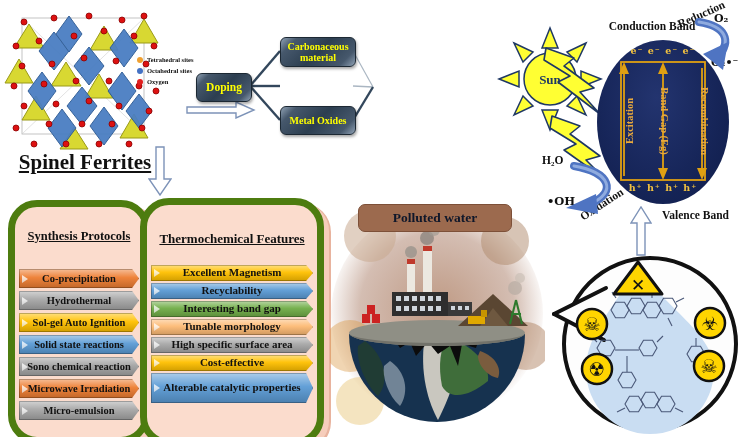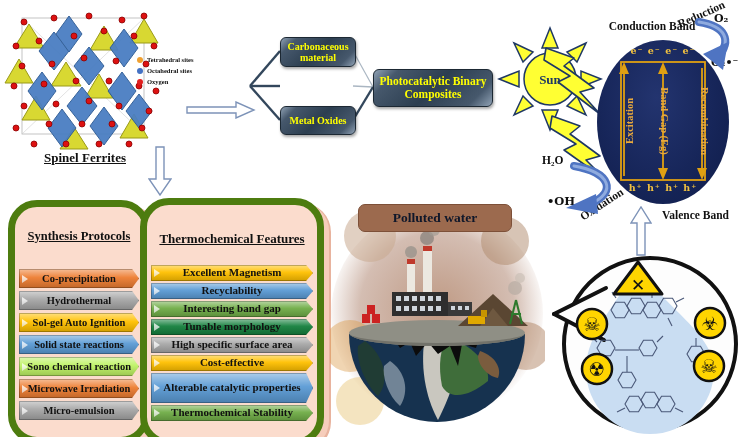--- a/index.html
+++ b/index.html
@@ -2,21 +2,21 @@
 <html><head>
 <meta charset="utf-8">
 <style>
   html,body{margin:0;padding:0;background:#fff;}
   .stage{position:relative;width:742px;height:437px;background:#fff;overflow:hidden;
          font-family:"Liberation Serif", serif;color:#111;}
   .abs{position:absolute;}
   .sym{font-family:"DejaVu Serif", serif;}
 
   
-  .spinel-title{left:18px;top:150px;width:134px;text-align:center;font-size:13px;font-weight:bold;
+  .spinel-title{left:18px;top:150px;width:134px;text-align:center;font-size:21px;font-weight:bold;
                 text-decoration:underline;}
   .legend{left:137px;top:56px;width:70px;}
   .legend-row{display:flex;align-items:center;margin-bottom:4px;}
   .legend-dot{width:6px;height:6px;border-radius:50%;margin-right:4px;flex:0 0 auto;}
   .legend-label{font-size:6.5px;font-weight:bold;line-height:1.1;}
 
   
   .flowbox{background:linear-gradient(135deg,#90a2b5 0%,#46586c 16%,#2c3e50 50%,#46586c 84%,#90a2b5 100%);
            border:1px solid #1c2833;border-radius:6px;color:#ffff00;font-weight:bold;
            display:flex;align-items:center;justify-content:center;text-align:center;
@@ -174,28 +174,28 @@
   </svg>
 
   <svg class="abs" style="left:185px;top:30px;" width="320" height="115">
     <line x1="65" y1="56" x2="95" y2="21" stroke="#33475c" stroke-width="2.4"></line>
     <line x1="65" y1="56" x2="95" y2="56" stroke="#33475c" stroke-width="2.4"></line>
     <line x1="65" y1="56" x2="95" y2="90" stroke="#33475c" stroke-width="2.4"></line>
     <line x1="168" y1="21" x2="188" y2="57" stroke="#aab6c2" stroke-width="1.2"></line>
     <line x1="168" y1="56" x2="188" y2="57" stroke="#aab6c2" stroke-width="1.6"></line>
     <line x1="168" y1="90" x2="188" y2="57" stroke="#33475c" stroke-width="2.4"></line>
   </svg>
+  <div class="abs flowbox fb-doping">
+    <span>Doping</span>
+  </div>
   <div class="abs flowbox fb-d0">
     <span>Carbonaceous material</span>
   </div>
   <div class="abs flowbox fb-d2">
     <span>Metal Oxides</span>
-  </div>
-  <div class="abs flowbox fb-result">
-    <span>Photocatalytic Binary Composites</span>
   </div>
 
   <svg class="abs" style="left:497px;top:26px;" width="106" height="106">
     <g fill="#ffff33" stroke="#1f3864" stroke-width="1.5">
       <polygon points="53,2 45,22 61,22"></polygon>
         <polygon points="53,104 45,84 61,84"></polygon>
       <polygon points="2,53 22,45 22,61"></polygon>
         <polygon points="104,53 84,45 84,61"></polygon>
       <polygon points="89,17 70,26 80,36"></polygon>
         <polygon points="17,17 36,26 26,36"></polygon>
@@ -267,21 +267,21 @@
       <div class="ribbon" style="background: rgb(255, 192, 0);">
           <span class="rib-arrow"></span>
           <span class="rib-label">Sol-gel Auto Ignition</span>
           <span class="shine"></span>
         </div>
       <div class="ribbon" style="background: rgb(91, 155, 213);">
           <span class="rib-arrow"></span>
           <span class="rib-label">Solid state reactions</span>
           <span class="shine"></span>
         </div>
-      <div class="ribbon" style="background: #bef264; justify-content: flex-end;">
+      <div class="ribbon" style="background: #a3a3a3;">
           <span class="rib-arrow"></span>
           <span class="rib-label">Sono chemical reaction</span>
           <span class="shine"></span>
         </div>
       <div class="ribbon" style="background: rgb(237, 125, 49);">
           <span class="rib-arrow"></span>
           <span class="rib-label">Microwave Irradiation</span>
           <span class="shine"></span>
         </div>
       <div class="ribbon" style="background: rgb(166, 166, 166);">
@@ -303,43 +303,38 @@
       <div class="ribbon" style="background: rgb(91, 155, 213);">
           <span class="rib-arrow"></span>
           <span class="rib-label">Recyclability</span>
           <span class="shine"></span>
         </div>
       <div class="ribbon" style="background: rgb(112, 173, 71);">
           <span class="rib-arrow"></span>
           <span class="rib-label">Interesting band gap</span>
           <span class="shine"></span>
         </div>
-      <div class="ribbon" style="background: #15803d;">
+      <div class="ribbon" style="background: #fdba74;">
           <span class="rib-arrow"></span>
           <span class="rib-label">Tunable morphology</span>
           <span class="shine"></span>
         </div>
       <div class="ribbon" style="background: rgb(166, 166, 166);">
           <span class="rib-arrow"></span>
           <span class="rib-label">High specific surface area</span>
           <span class="shine"></span>
         </div>
       <div class="ribbon" style="background: rgb(255, 192, 0);">
           <span class="rib-arrow"></span>
           <span class="rib-label">Cost-effective</span>
           <span class="shine"></span>
         </div>
       <div class="ribbon tall" style="background: rgb(91, 155, 213);">
           <span class="rib-arrow"></span>
           <span class="rib-label">Alterable catalytic properties</span>
-          <span class="shine"></span>
-        </div>
-      <div class="ribbon" style="background: rgb(112, 173, 71);">
-          <span class="rib-arrow"></span>
-          <span class="rib-label">Thermochemical Stability</span>
           <span class="shine"></span>
         </div>
     </div>
   </div>
 
   <svg class="abs" style="left:330px;top:196px;" width="215" height="241">
     <defs>
       <radialGradient id="smog" cx="50%" cy="48%" r="52%">
         <stop offset="0%" stop-color="rgba(170,120,90,0.75)"></stop>
         <stop offset="70%" stop-color="rgba(160,110,85,0.45)"></stop>

